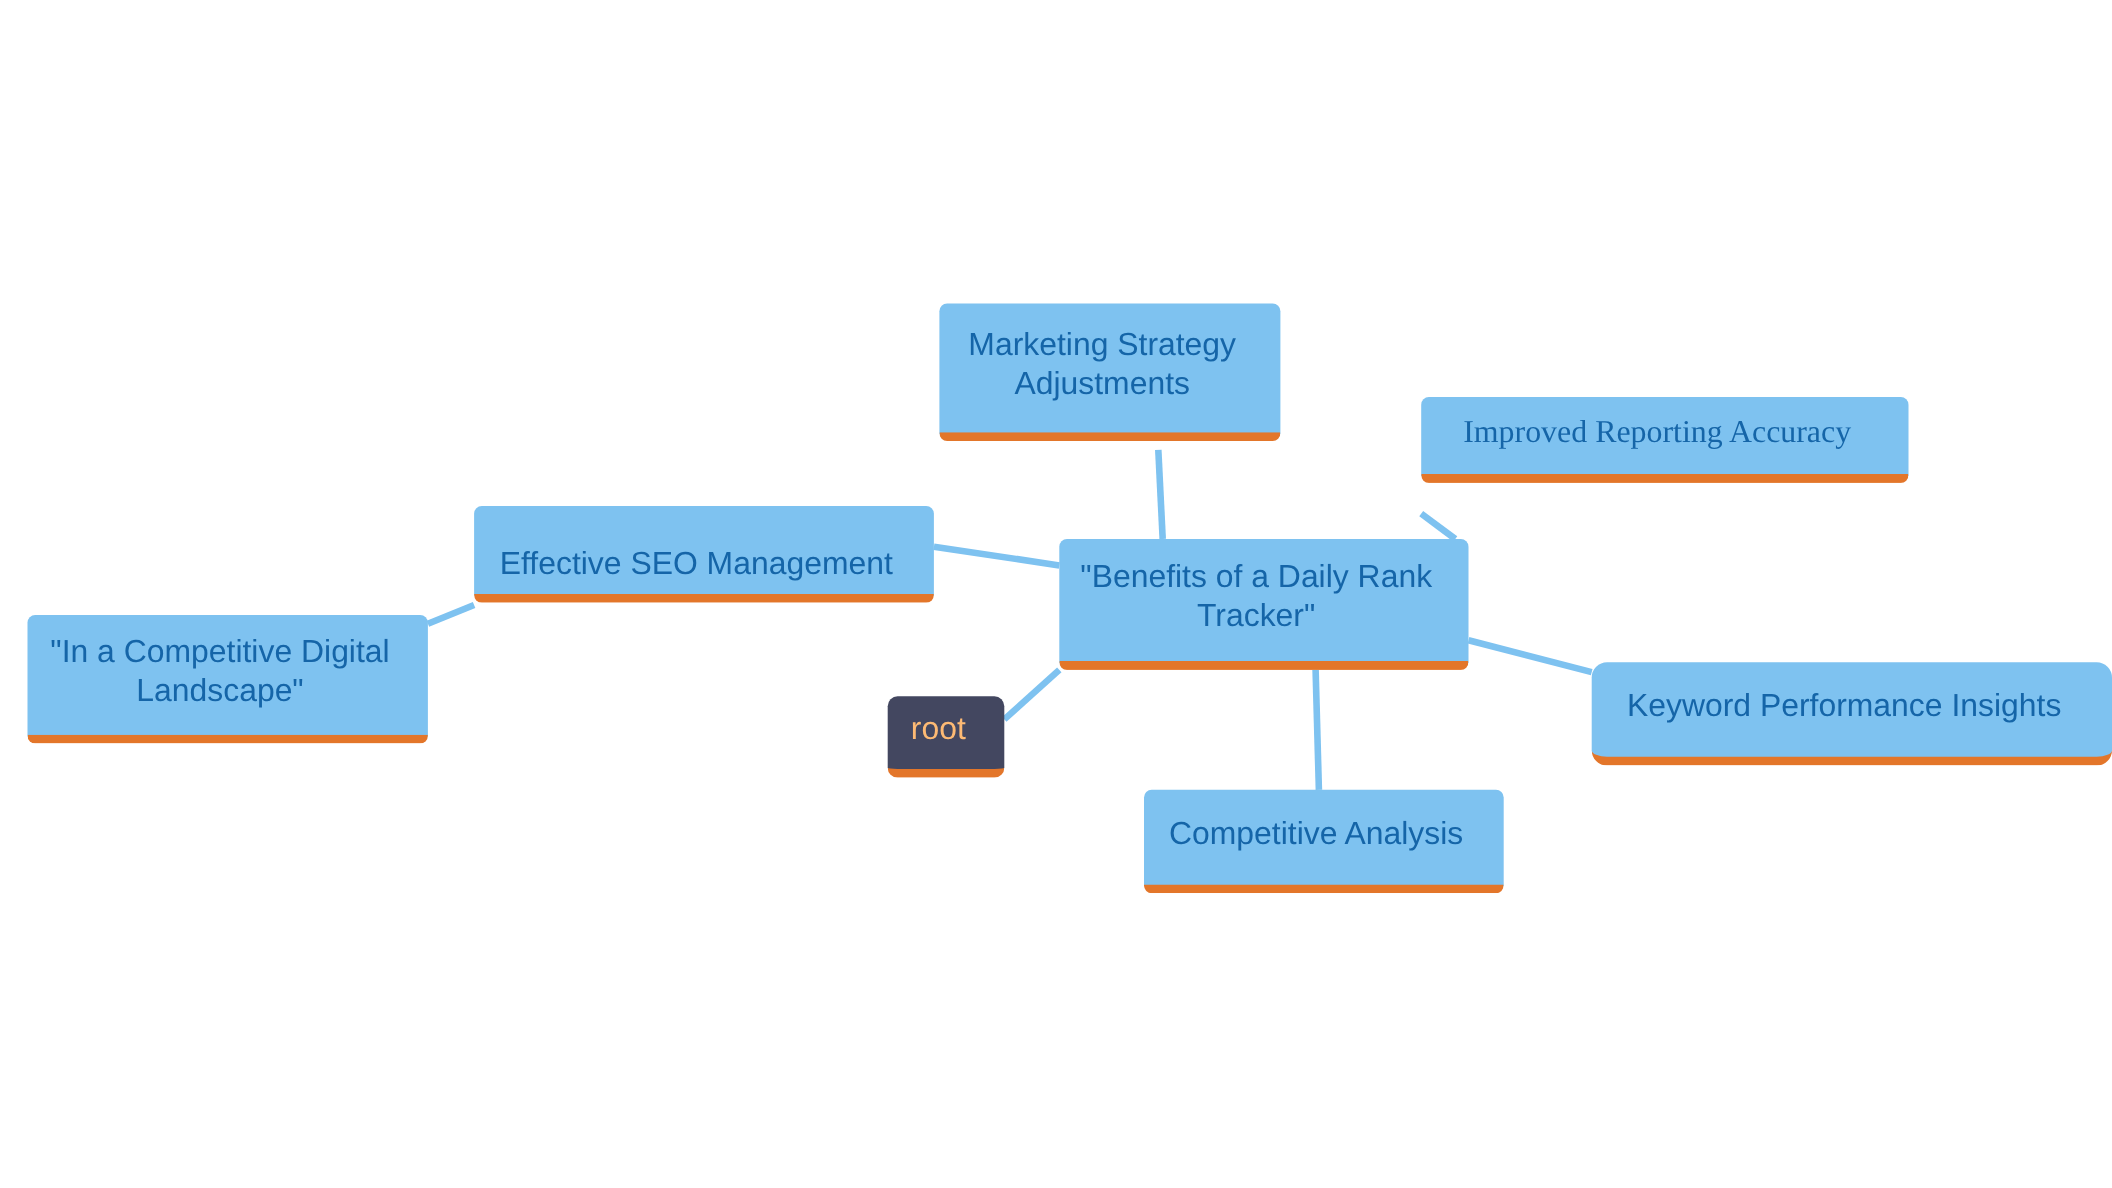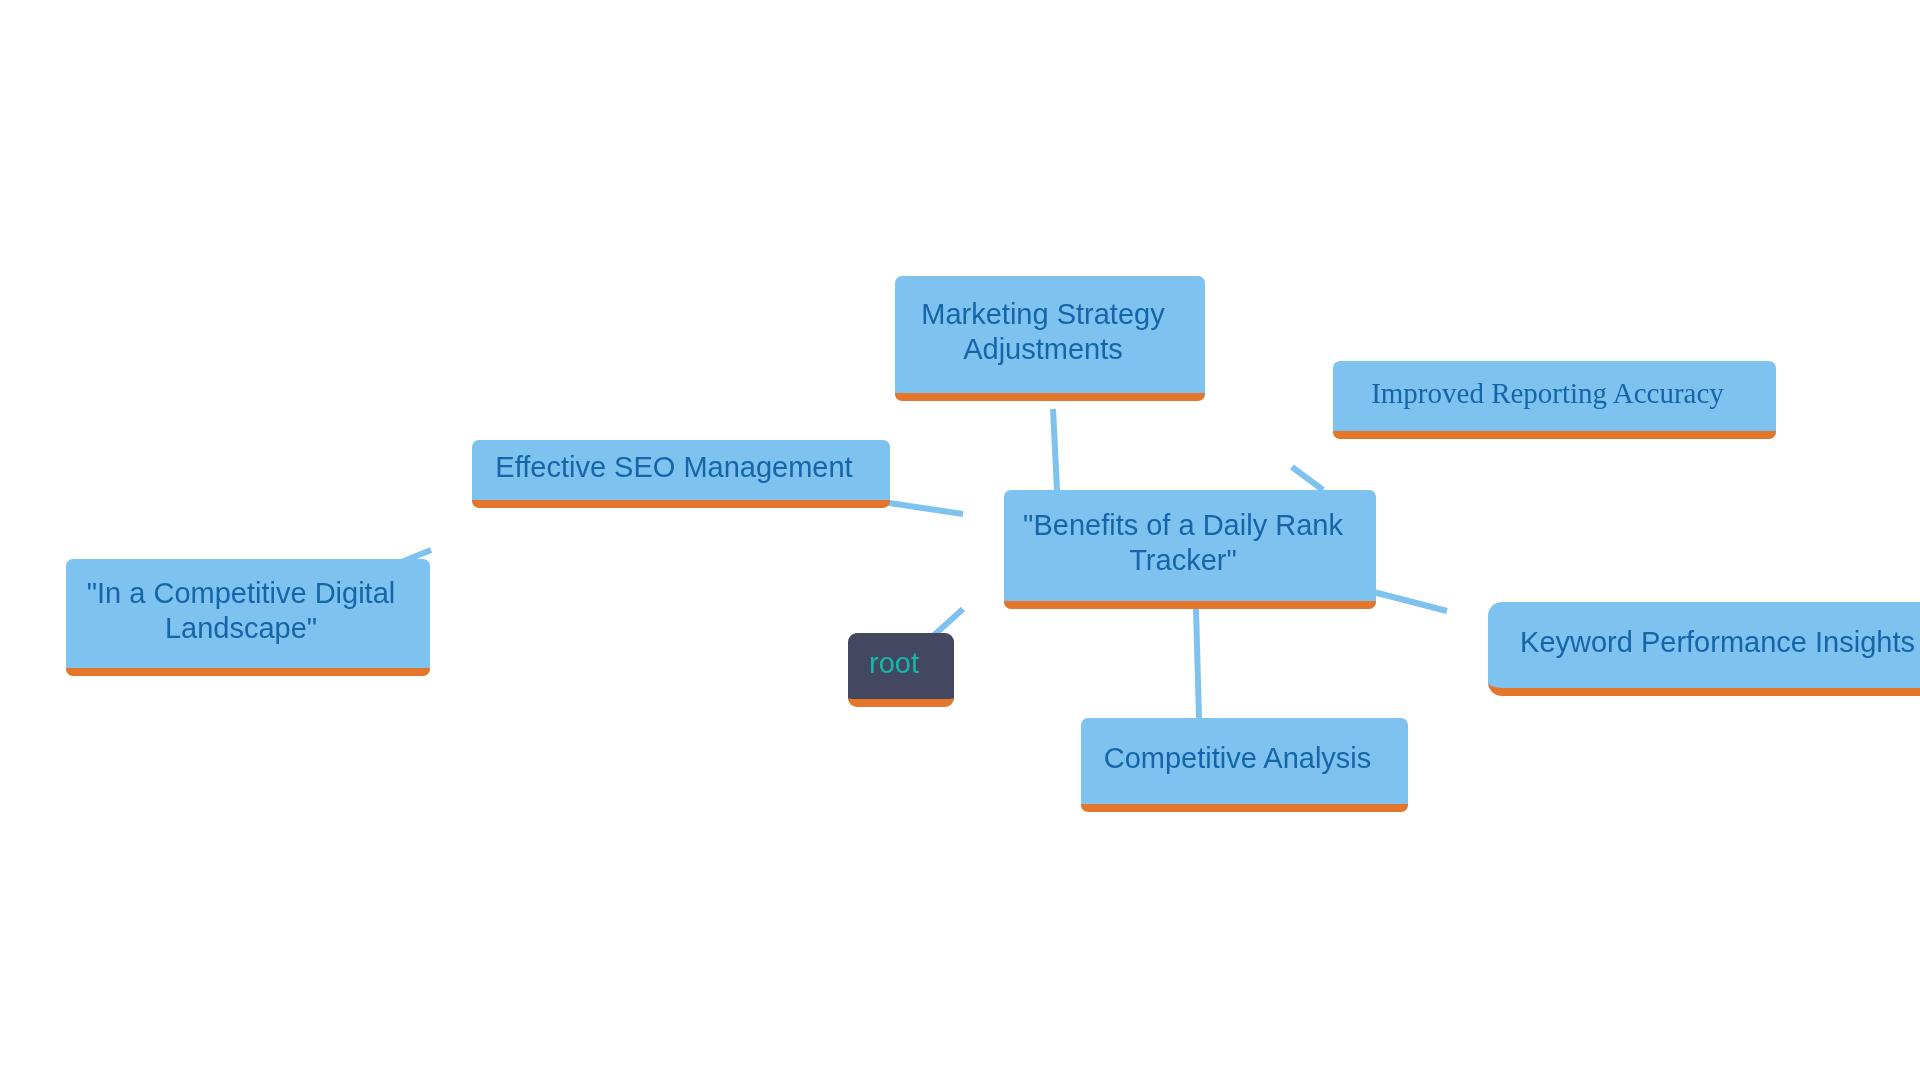--- a/index.html
+++ b/index.html
@@ -33,39 +33,38 @@
     position: absolute;
     box-sizing: border-box;
     display: flex;
     align-items: center;
     justify-content: center;
     text-align: center;
     border-radius: 7px;
     line-height: 1.18;
     padding: 4px 28px 10px 14px;
     z-index: 5;
-    margin-left: 41px;
   }
 
   .node .node-label {
     display: block;
     width: 100%;
     white-space: pre-line;
   }
 
   .node.branch {
     background: #7ec2f0;
     color: #1565a8;
     border-bottom: 8px solid #e3762a;
     font-size: 29px;
   }
 
   .node.root {
     background: #434760;
-    color: #14b8a6;
+    color: #fdba74;
     border-bottom: 8px solid #e3762a;
     font-size: 29px;
     border-radius: 9px;
   }
 </style>
 </head>
 <body>
 
 <div id="canvas">
 
@@ -82,21 +81,21 @@
   <div id="nodes">
       <div class="node root" style="left: 807px; top: 633px; width: 106px; height: 74px;">
         <span class="node-label">root</span>
       </div>
       <div class="node branch" style="left: 963px; top: 490px; width: 372px; height: 119px;">
         <span class="node-label">"Benefits of a Daily Rank Tracker"</span>
       </div>
       <div class="node branch" style="left: 25px; top: 559px; width: 364px; height: 117px;">
         <span class="node-label">"In a Competitive Digital Landscape"</span>
       </div>
-      <div class="node branch" style="left: 431px; top: 440px; width: 418px; height: 68px;">
+      <div class="node branch" style="left: 431px; top: 460px; width: 418px; height: 88px; align-items: flex-end;">
         <span class="node-label">Effective SEO Management</span>
       </div>
       <div class="node branch" style="left: 854px; top: 276px; width: 310px; height: 125px;">
         <span class="node-label">Marketing Strategy Adjustments</span>
       </div>
       <div class="node branch" style="left: 1292px; top: 361px; width: 443px; height: 78px; font-family: Liberation Serif, serif;">
         <span class="node-label">Improved Reporting Accuracy</span>
       </div>
       <div class="node branch" style="left: 1447px; top: 602px; width: 473px; height: 94px; border-radius: 14px;">
         <span class="node-label">Keyword Performance Insights</span>

